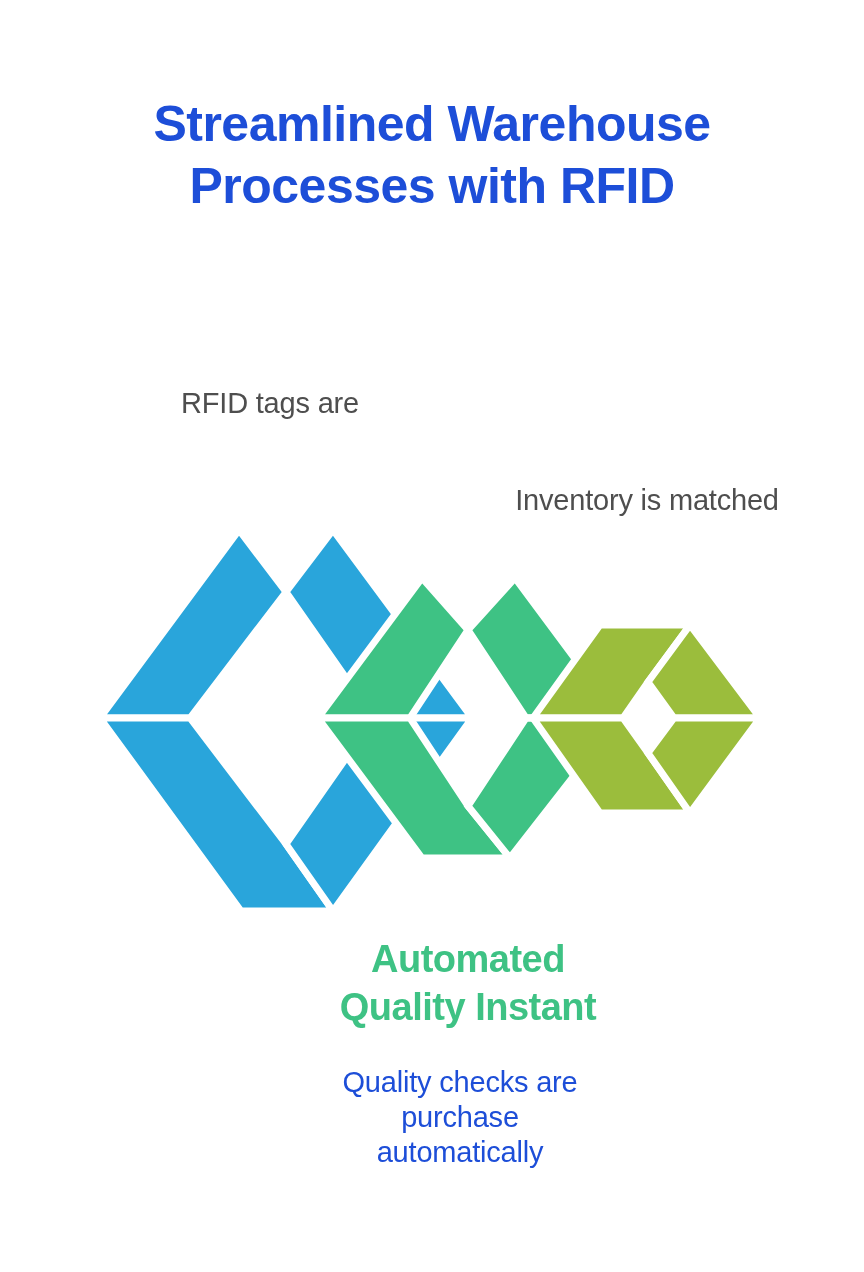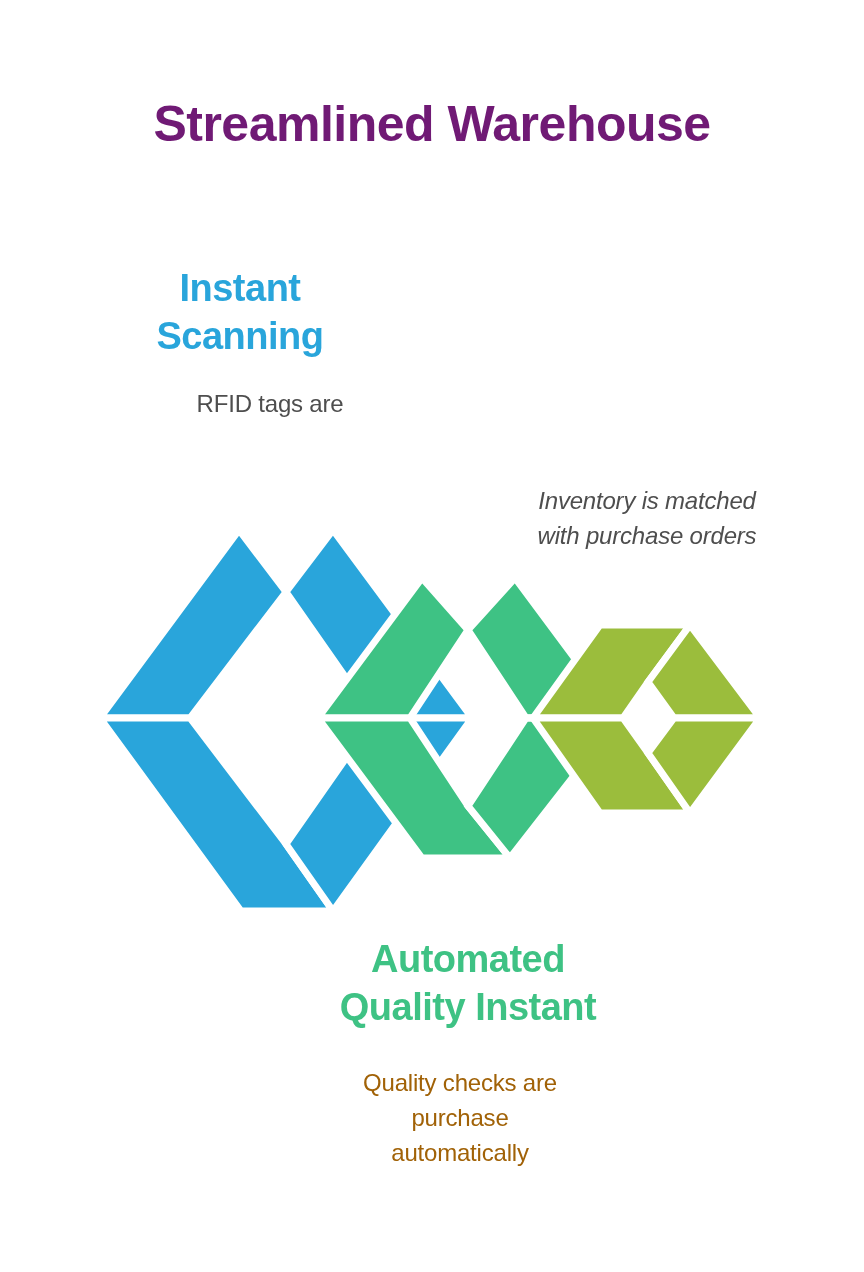--- a/index.html
+++ b/index.html
@@ -33,70 +33,66 @@
     text-align: center;
     font-size: 38px;
     line-height: 48px;
     font-weight: bold;
     letter-spacing: -0.5px;
   }
   .section-body {
     position: absolute;
     width: 400px;
     text-align: center;
-    font-size: 24px;
+    font-size: 29px;
     line-height: 35px;
     letter-spacing: -0.2px;
   }
   .h-instant   { left: 40px;  top: 264px; }
   .b-instant   { left: 70px;  top: 386px; }
   .h-inventory { left: 382px; top: 360px; }
-  .b-inventory { left: 447px; top: 483px; font-style: italic; }
+  .b-inventory { left: 447px; top: 483px; }
   .h-quality   { left: 268px; top: 935px; }
   .b-quality   { left: 260px; top: 1065px; }
   .graphic {
     position: absolute;
     left: 0;
     top: 0;
     width: 864px;
     height: 1272px;
   }
   .graphic polygon {
     stroke: #ffffff;
     stroke-width: 7;
     stroke-linejoin: miter;
   }
 </style>
 </head>
 <body style="background: rgb(255, 255, 255);">
 
 <div class="page">
 
-  <h1 class="page-title" style="color: #701a75;">
+  <h1 class="page-title" style="color: #1d4ed8;">
     <div>Streamlined Warehouse</div>
+    <div>Processes with RFID</div>
   </h1>
 
-  <div class="section-heading h-instant" style="color: rgb(41, 165, 219);">
-    <div>Instant</div>
-    <div>Scanning</div>
-  </div>
   <div class="section-body b-instant" style="color: rgb(78, 78, 78);">
     <div>RFID tags are</div>
   </div>
 
   <div class="section-body b-inventory" style="color: rgb(78, 78, 78);">
     <div>Inventory is matched</div>
-    <div>with purchase orders</div>
   </div>
 
   <div class="section-heading h-quality" style="color: rgb(62, 194, 132);">
     <div>Automated</div>
     <div>Quality Instant</div>
   </div>
-  <div class="section-body b-quality" style="color: #a16207;">
+  <div class="section-body b-quality" style="color: #1d4ed8;">
     <div>Quality checks are</div>
     <div>purchase</div>
     <div>automatically</div>
   </div>
 
   <svg class="graphic" viewBox="0 0 864 1272" xmlns="http://www.w3.org/2000/svg" aria-hidden="true">
 
     <g>
       <polygon points="100,718 239,530 286,592 190,718" fill="#29A5DB"></polygon>
       <polygon points="286,592 333,530 472,718 374,718" fill="#29A5DB"></polygon>

